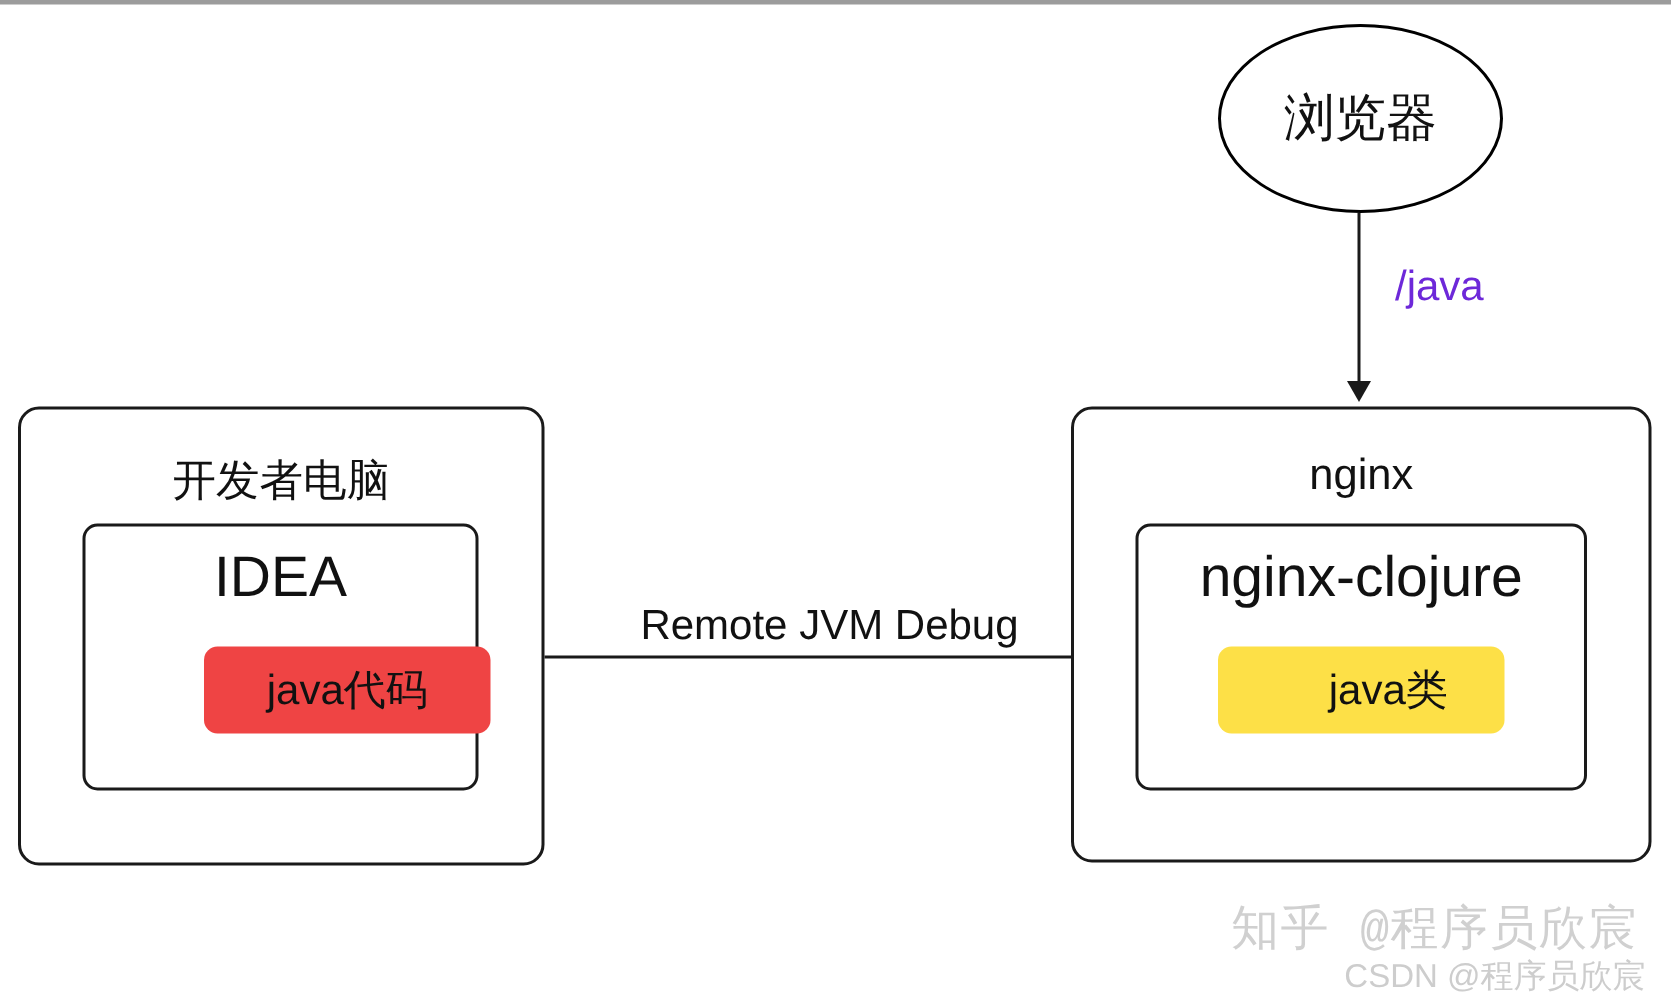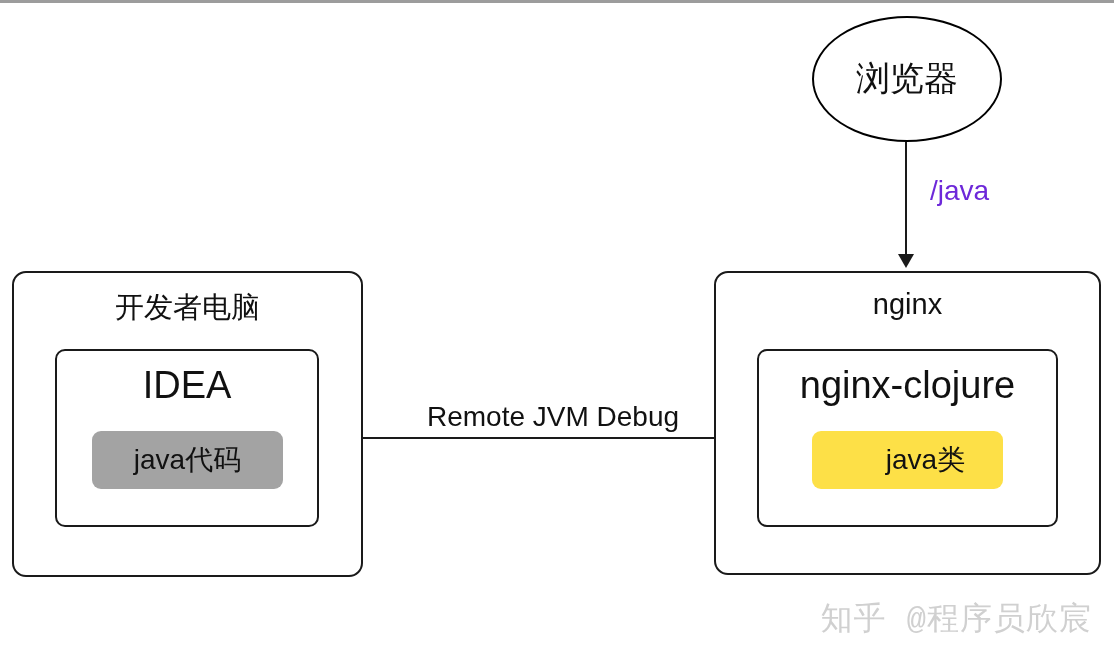--- a/index.html
+++ b/index.html
@@ -43,21 +43,21 @@
     display: flex;
     align-items: center;
     justify-content: center;
     font-size: 34px;
     color: #111111;
   }
 
   .outer-left  { left: 12px;  top: 271px; width: 351px; height: 306px; border-radius: 14px; }
   .outer-right { left: 714px; top: 271px; width: 387px; height: 304px; border-radius: 14px; }
   .outer-left .box-title,
-  .outer-right .box-title { padding-top: 15px; font-size: 29px; }
+  .outer-right .box-title { padding-top: 28px; font-size: 29px; }
 
   .inner-left  { left: 55px;  top: 349px; width: 264px; height: 178px; border-radius: 10px; }
   .inner-right { left: 757px; top: 349px; width: 301px; height: 178px; border-radius: 10px; }
   .inner-left .box-title,
   .inner-right .box-title { padding-top: 13px; font-size: 38px; }
 
   .chip {
     position: absolute;
     width: 191px; height: 58px;
     border-radius: 9px;
@@ -149,33 +149,34 @@
   <div class="vline"></div>
   <div class="v-arrowhead"></div>
   <div class="vlabel">/java</div>
 
   <div class="node-box outer-left">
     <span class="box-title">开发者电脑</span>
   </div>
   <div class="node-box inner-left">
     <span class="box-title">IDEA</span>
   </div>
-  <div class="chip chip-left" style="background-color: #a3a3a3;">
+  <div class="chip chip-left" style="background-color: #ef4444; margin-left: 44px;">
     <span>java代码</span>
   </div>
 
   <div class="hline"></div>
   <div class="h-arrowhead"></div>
   <div class="hlabel">Remote JVM Debug</div>
 
   <div class="node-box outer-right">
     <span class="box-title">nginx</span>
   </div>
   <div class="node-box inner-right">
     <span class="box-title">nginx-clojure</span>
   </div>
   <div class="chip chip-right" style="background-color: #fde047; padding-left: 36px;">
     <span>java类</span>
   </div>
 
   <div class="wm-zhihu">知乎 @程序员欣宸</div>
+  <div class="wm-csdn">CSDN @程序员欣宸</div>
 
 </div>
 
 </body></html>

